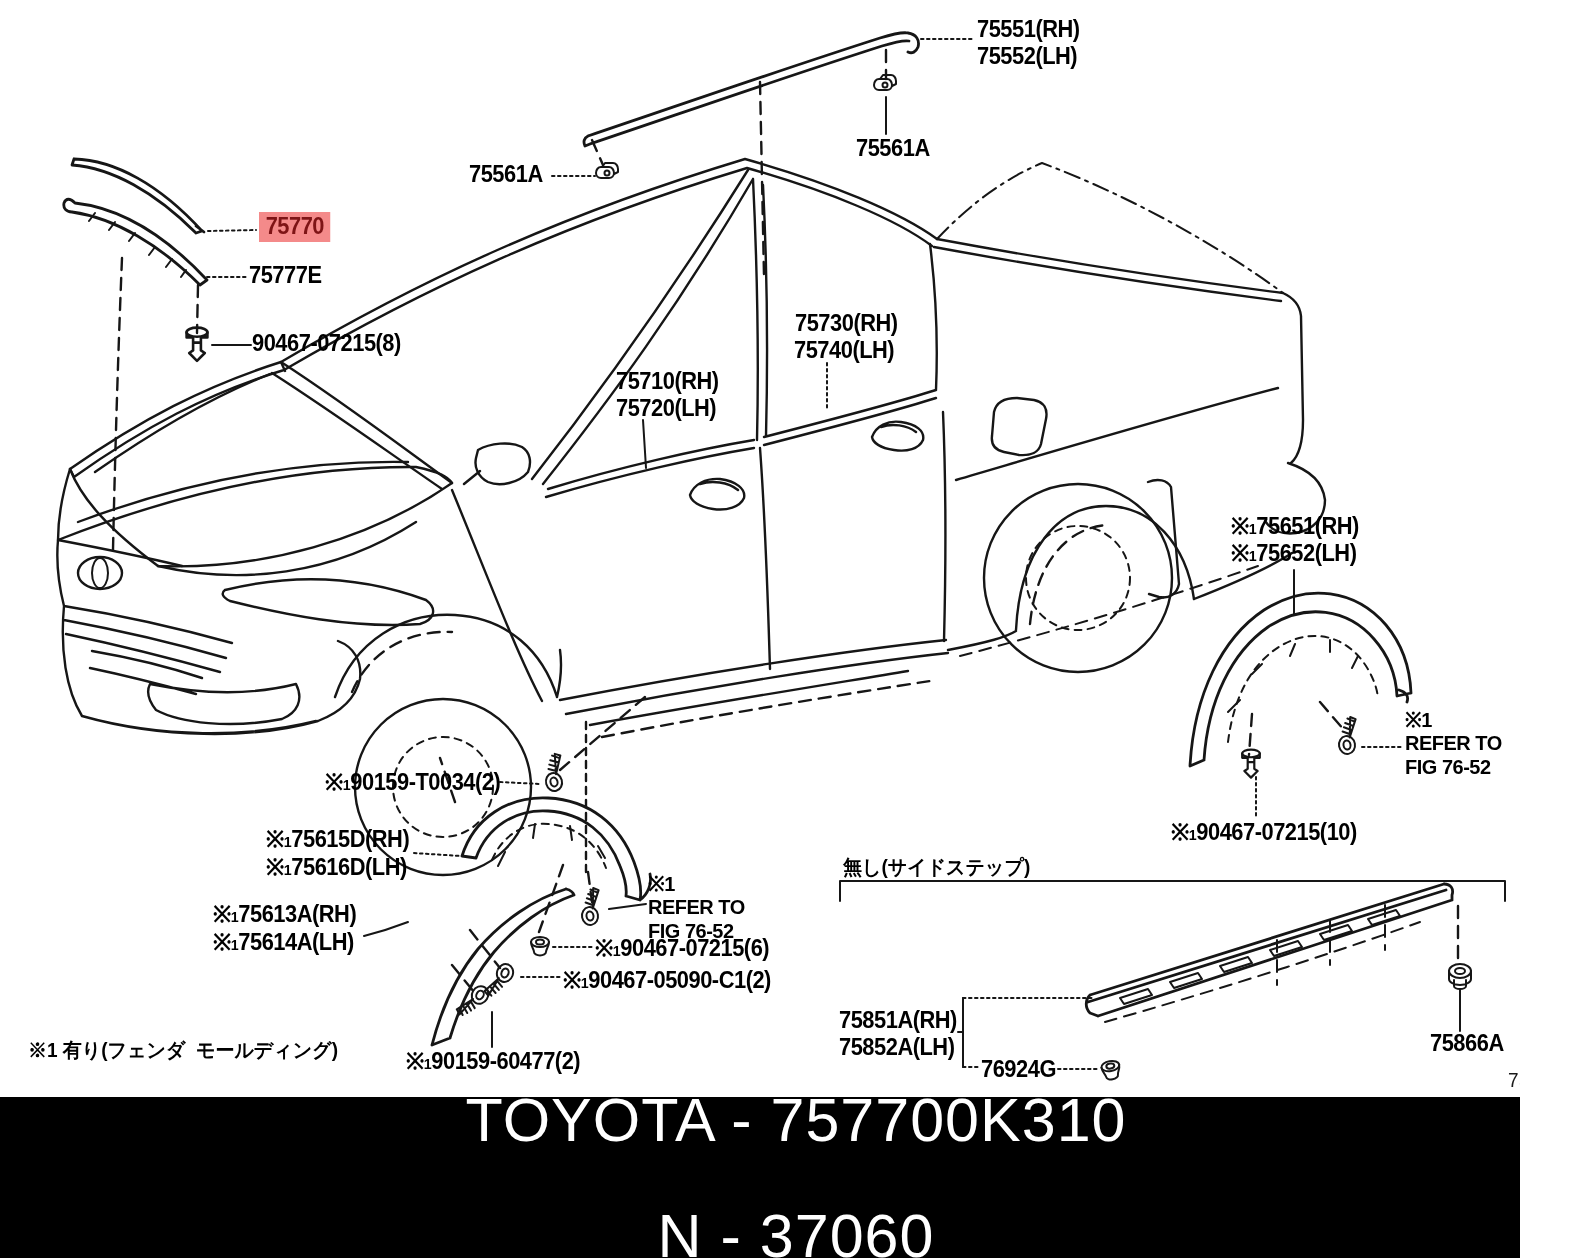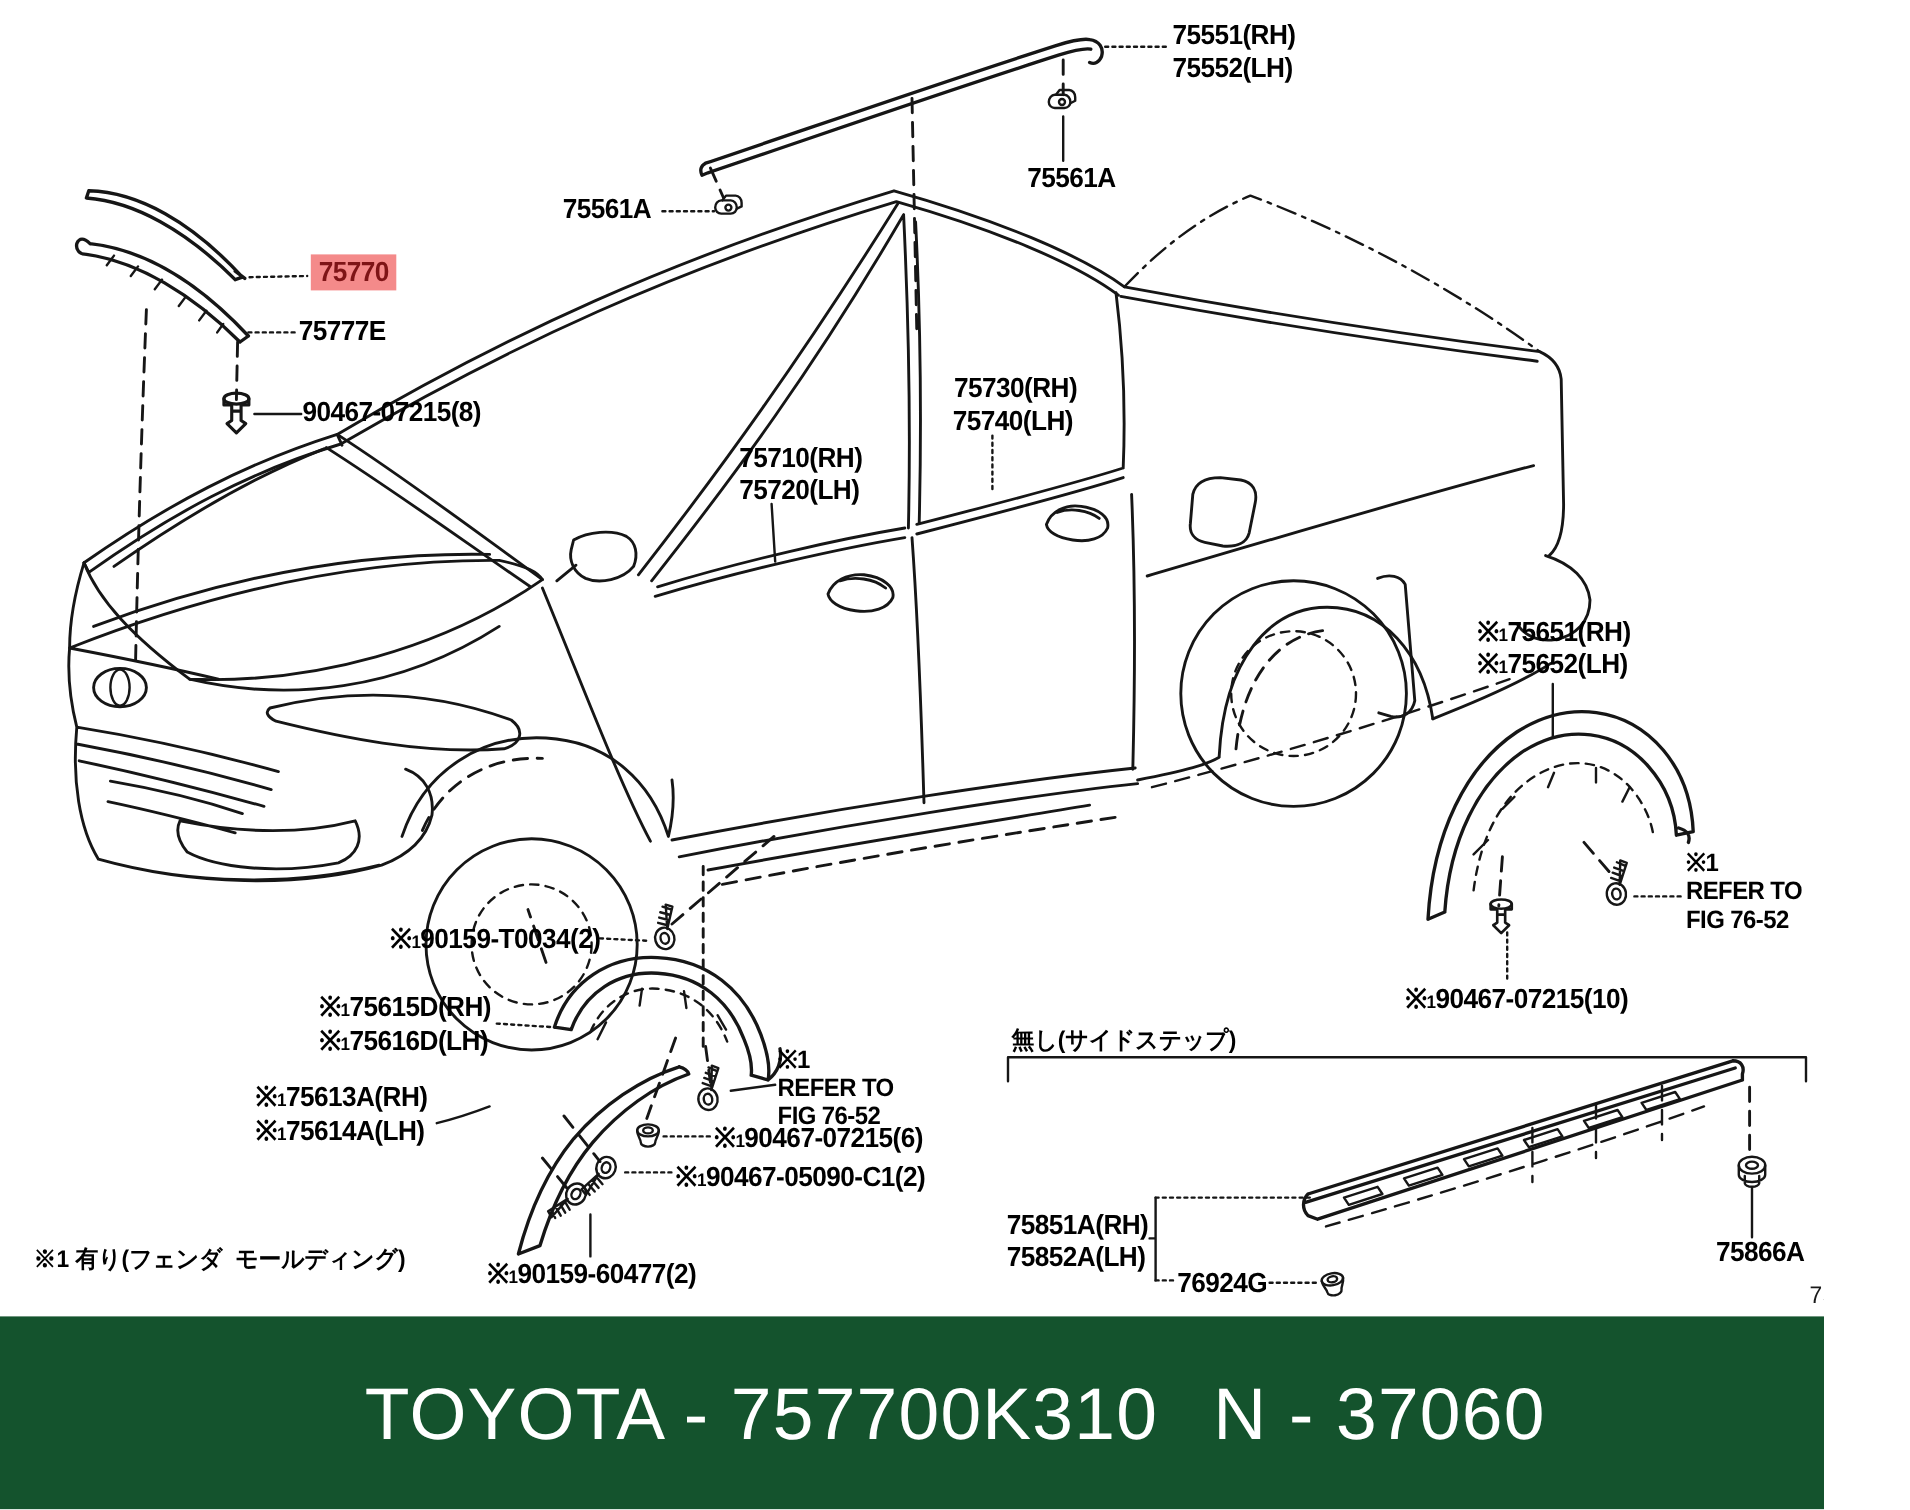--- a/index.html
+++ b/index.html
@@ -168,18 +168,18 @@
       <div class="label" style="left: 406px; top: 1049px;"><span>※</span><span class="p1">1</span><span>90159-60477(2)</span></div>
       <div class="label jp" style="left: 28px; top: 1040px;"><span>※1 有り(フェンダ  モールディング)</span></div>
       <div class="label jp" style="left: 843px; top: 857px;"><span>無し(サイドステップ)</span></div>
       <div class="label" style="left: 839px; top: 1008px;"><span>75851A(RH)</span></div>
       <div class="label" style="left: 839px; top: 1035px;"><span>75852A(LH)</span></div>
       <div class="label" style="left: 981px; top: 1057px;"><span>76924G</span></div>
       <div class="label" style="left: 1430px; top: 1031px;"><span>75866A</span></div>
       <div class="label code" style="left: 1508px; top: 1070px;"><span>753747A</span></div>
     </div>
 
-<div class="banner" style="background: #14532d; color: rgb(255, 255, 255);">
+<div class="banner" style="background: #000000; color: rgb(255, 255, 255); flex-direction: column;">
   <span>TOYOTA - 757700K310</span>
   <span>N - 37060</span>
 </div>
 
 </div>
 
 </body></html>

